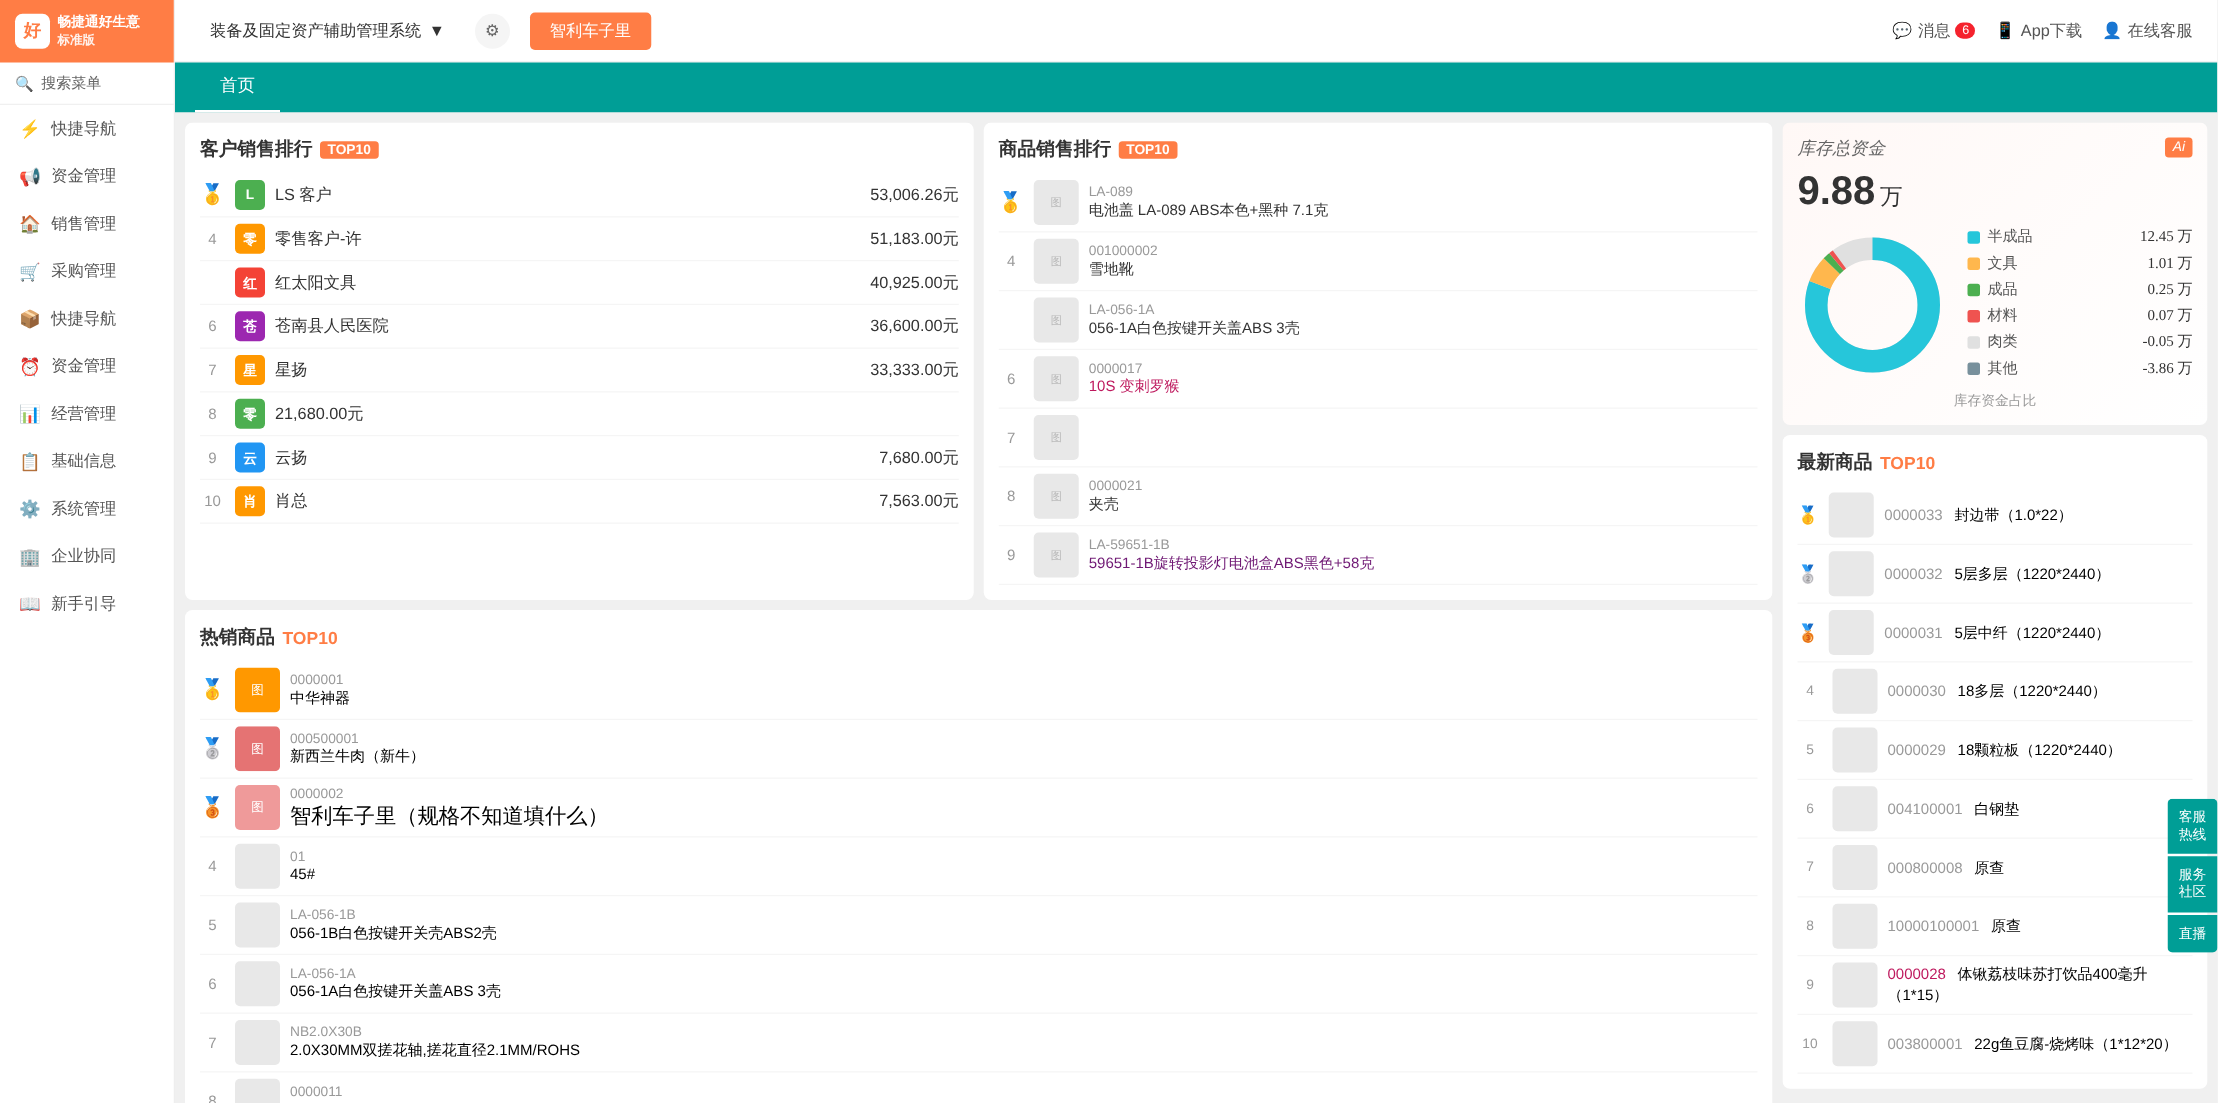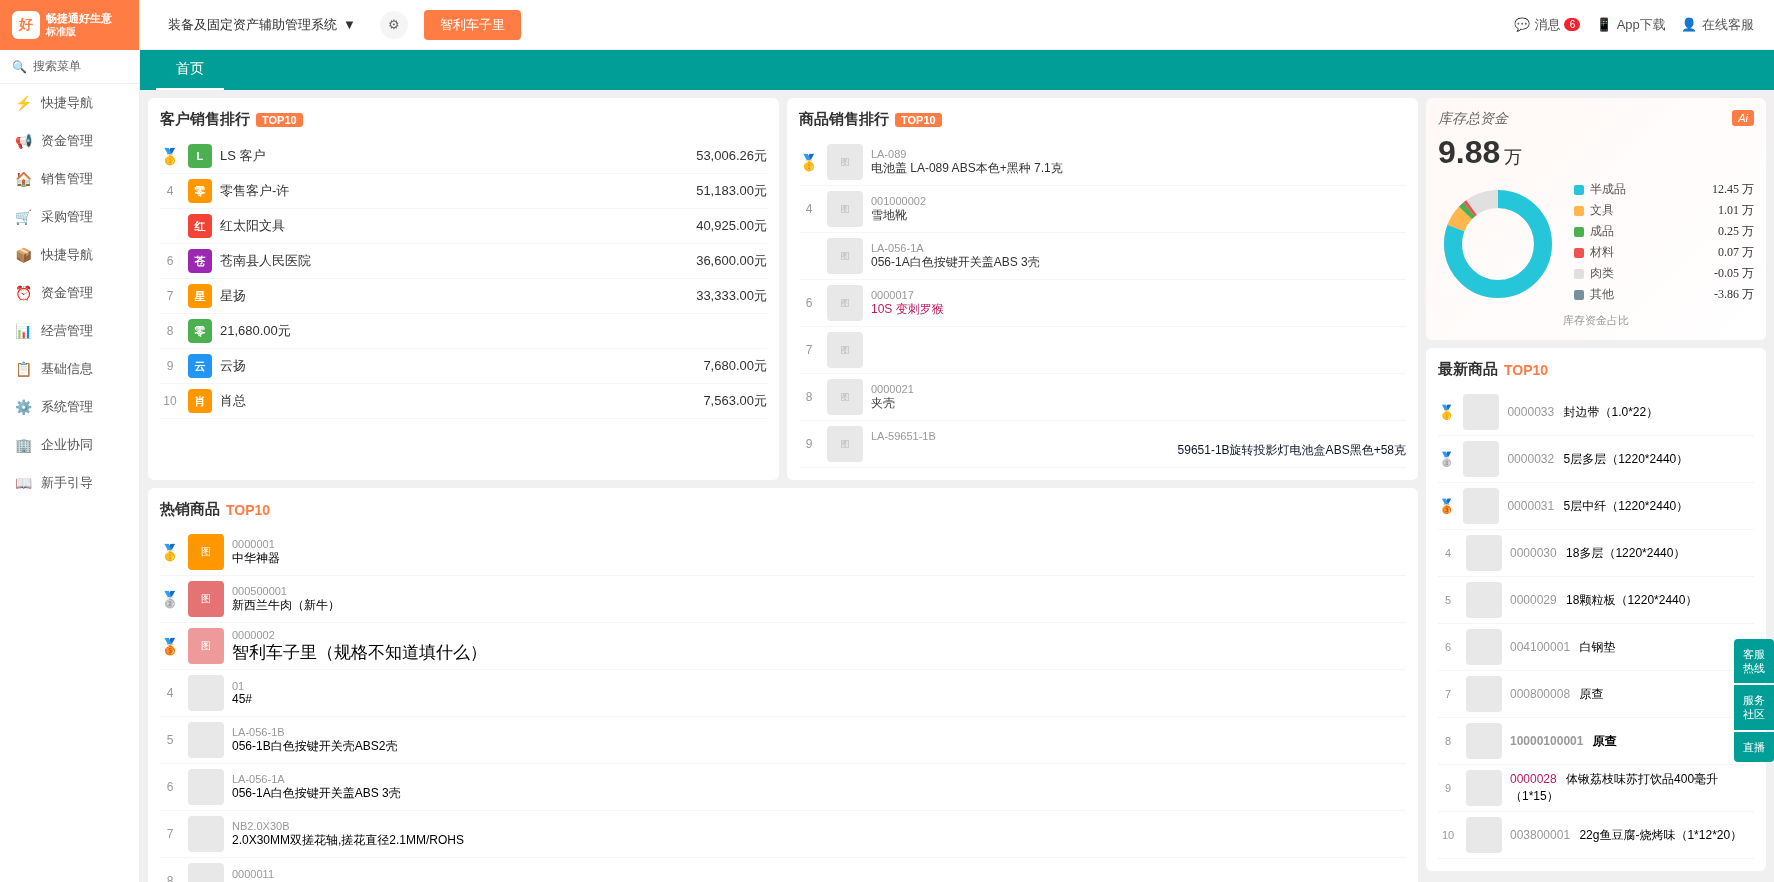--- a/index.html
+++ b/index.html
@@ -506,21 +506,21 @@
               </div>
             </div>
 
             <div class="rank-row">
               <span class="rank-num">9</span>
               <div class="prod-thumb-placeholder">
                   <span style="font-size:9px;">图</span>
                 </div>
               <div style="flex:1;">
                 <div style="font-size:11px;color:#999;">LA-59651-1B</div>
-                <div style="font-size:12px;color:#0f172a;text-align:right;">59651-1B旋转投影灯电池盒ABS黑色+58克</div>
+                <div style="font-size:12px;color:#701a75;">59651-1B旋转投影灯电池盒ABS黑色+58克</div>
               </div>
             </div>
           </div>
         </div>
       </div>
 
       <div class="card">
         <div class="card-title">
           <span>热销商品</span>
           <span class="top10-label">TOP10</span>
@@ -736,21 +736,21 @@
             <div class="prod-thumb-placeholder"></div>
             <div style="flex:1;">
               <span style="color:#999;margin-right:6px;">000800008</span>
               <span>原查</span>
             </div>
           </div>
 
           <div class="new-prod-row">
             <span class="new-rank-num">8</span>
             <div class="prod-thumb-placeholder"></div>
-            <div style="flex:1;font-weight:bold;">
+            <div style="flex:1;">
               <span style="color:#999;margin-right:6px;">10000100001</span>
               <span>原查</span>
             </div>
           </div>
 
           <div class="new-prod-row">
             <span class="new-rank-num">9</span>
             <div class="prod-thumb-placeholder"></div>
             <div style="flex:1;">
               <span style="color:#be185d;margin-right:6px;">0000028</span>

